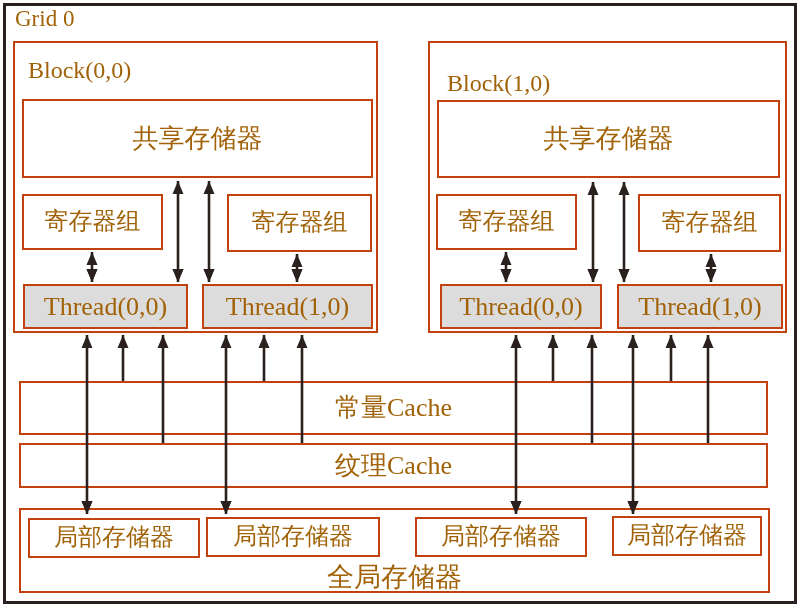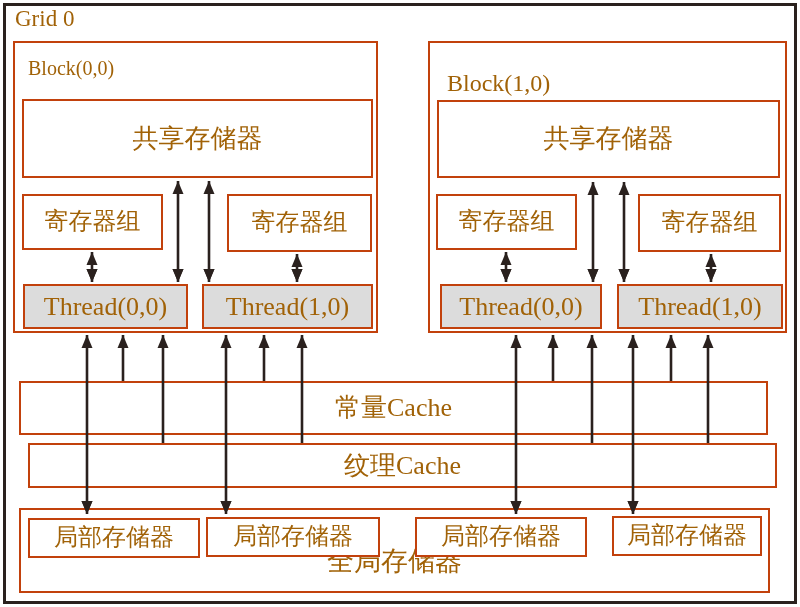--- a/index.html
+++ b/index.html
@@ -24,21 +24,21 @@
 </head>
 <body>
 
 <div class="stage">
 
   <div class="box outer-border" style="left:3px; top:3px; width:794px; height:601px;"></div>
 
   <div class="label" style="left:15px; top:6px; font-size:23px;">Grid 0</div>
 
   <div class="box block-box" style="left:13px; top:41px; width:365px; height:292px;"></div>
-  <div class="label" style="left:28px; top:57px; font-size:20px;">Block(0,0)</div>
+  <div class="label" style="left:28px; top:57px; font-size:24px;">Block(0,0)</div>
 
   <div class="box" style="left:22px; top:99px; width:351px; height:79px; font-size:26px;">共享存储器</div>
 
   <div class="box" style="left:22px; top:194px; width:141px; height:56px; font-size:24px;">寄存器组</div>
   <div class="box" style="left:227px; top:194px; width:145px; height:58px; font-size:24px;">寄存器组</div>
 
   <div class="box gray" style="left:23px; top:284px; width:165px; height:45px; font-size:26px;">Thread(0,0)</div>
   <div class="box gray" style="left:202px; top:284px; width:171px; height:45px; font-size:26px;">Thread(1,0)</div>
 
   <div class="box block-box" style="left:428px; top:41px; width:359px; height:292px;"></div>
@@ -46,23 +46,23 @@
 
   <div class="box" style="left:437px; top:100px; width:343px; height:78px; font-size:26px;">共享存储器</div>
 
   <div class="box" style="left:436px; top:194px; width:141px; height:56px; font-size:24px;">寄存器组</div>
   <div class="box" style="left:638px; top:194px; width:143px; height:58px; font-size:24px;">寄存器组</div>
 
   <div class="box gray" style="left:440px; top:284px; width:162px; height:45px; font-size:26px;">Thread(0,0)</div>
   <div class="box gray" style="left:617px; top:284px; width:166px; height:45px; font-size:26px;">Thread(1,0)</div>
 
   <div class="box" style="left:19px; top:381px; width:749px; height:54px; font-size:26px;">常量Cache</div>
-  <div class="box" style="left:28px; top:443px; width:749px; height:45px; font-size:26px;">纹理Cache</div>
+  <div class="box" style="left:19px; top:443px; width:749px; height:45px; font-size:26px;">纹理Cache</div>
 
-  <div class="box" style="left:19px; top:508px; width:751px; height:85px; align-items:flex-end; font-size:27px; padding-bottom:16px;">全局存储器</div>
+  <div class="box" style="left:19px; top:508px; width:751px; height:85px; align-items:flex-end; font-size:27px; padding-bottom:0;">全局存储器</div>
 
   <div class="box" style="left:28px; top:518px; width:172px; height:40px; font-size:24px;">局部存储器</div>
   <div class="box" style="left:206px; top:517px; width:174px; height:40px; font-size:24px;">局部存储器</div>
   <div class="box" style="left:415px; top:517px; width:172px; height:40px; font-size:24px;">局部存储器</div>
   <div class="box" style="left:612px; top:516px; width:150px; height:40px; font-size:24px;">局部存储器</div>
 
   <svg class="arrows" width="800" height="607" viewBox="0 0 800 607">
       <g>
         <line x1="92" x2="92" y1="252" y2="282" stroke="#2a211e" stroke-width="2.6"></line>
         <polygon points="92,252 86.5,265 97.5,265" fill="#2a211e"></polygon>

